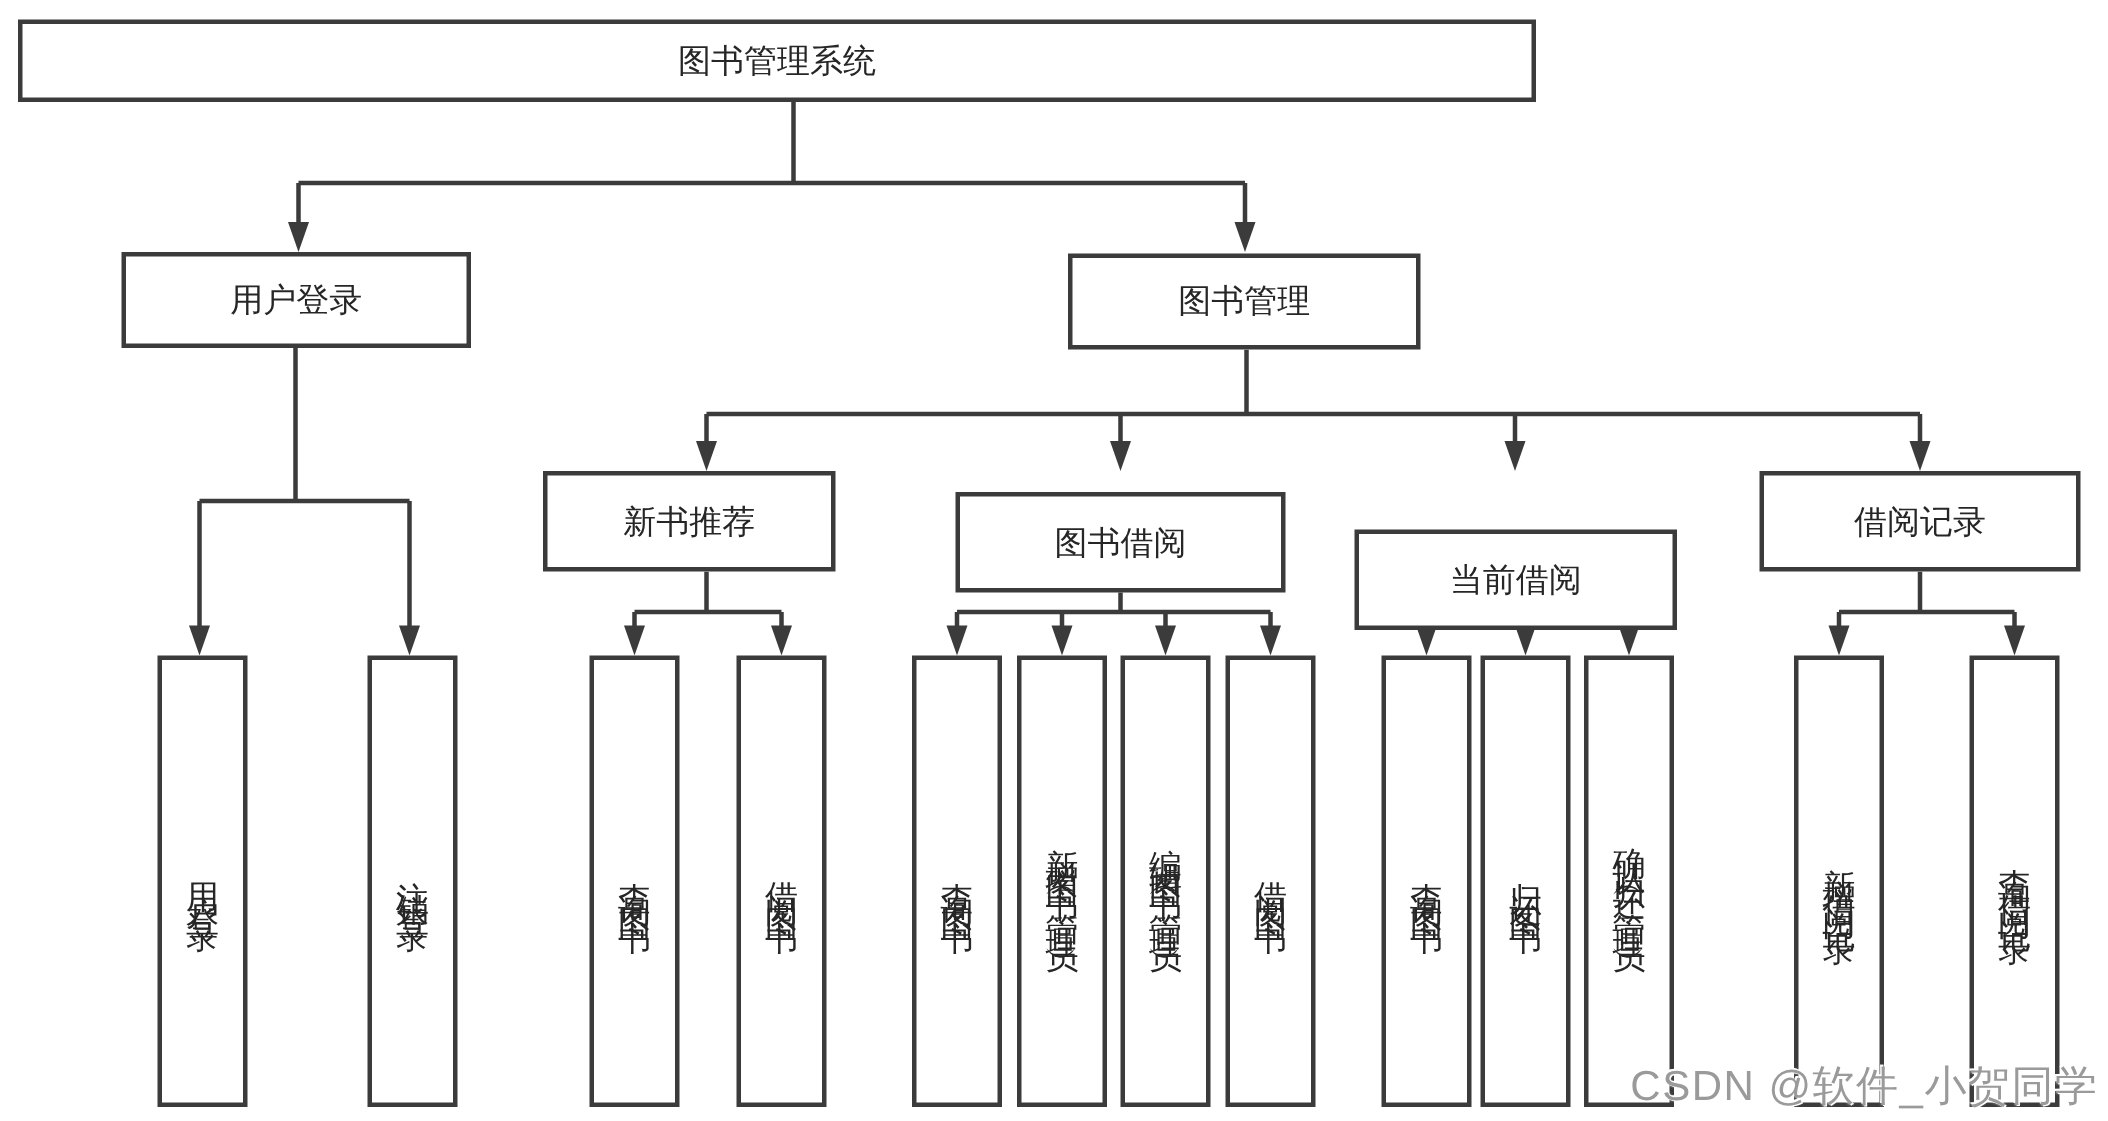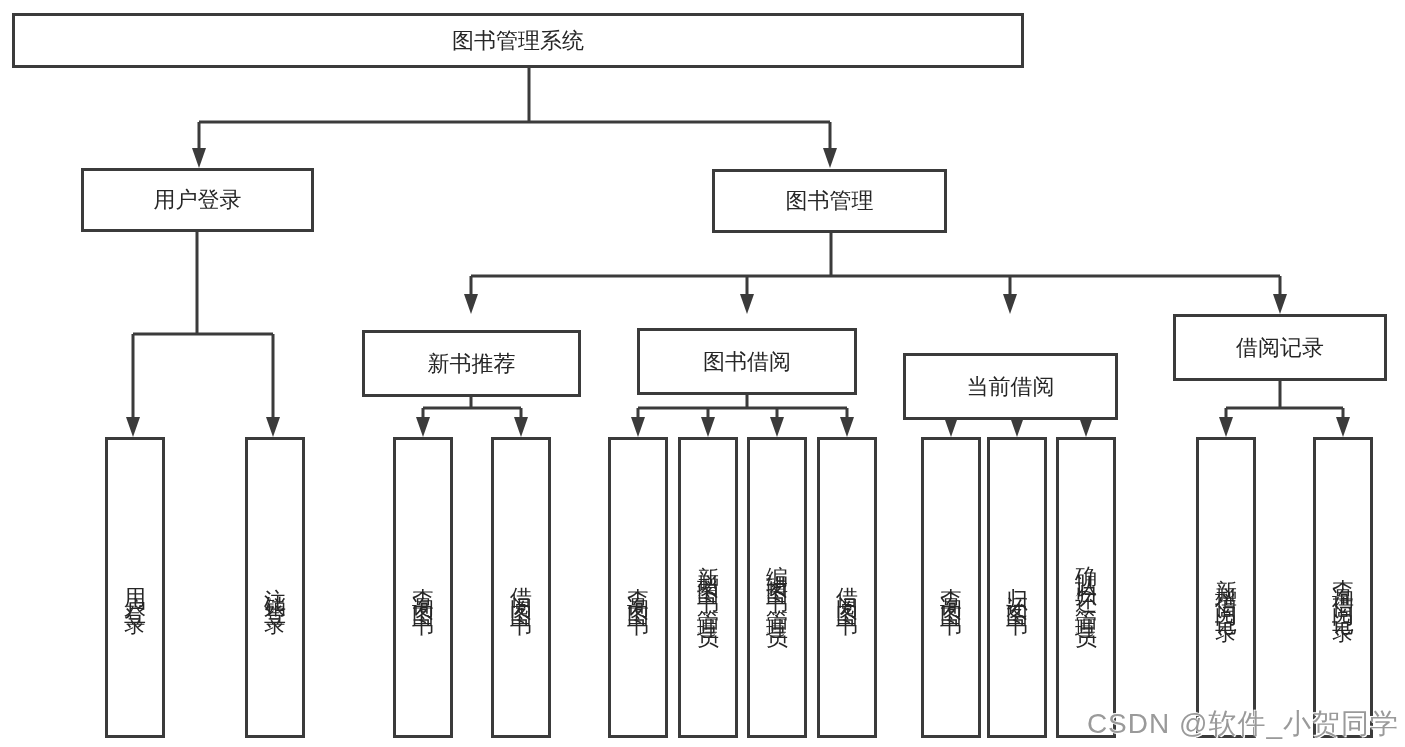--- a/index.html
+++ b/index.html
@@ -88,21 +88,21 @@
     <span>图书管理系统</span>
   </div>
 
   <div class="node" style="left:81px; top:168px; width:233px; height:64px;">
     <span>用户登录</span>
   </div>
   <div class="node" style="left:712px; top:169px; width:235px; height:64px;">
     <span>图书管理</span>
   </div>
 
-  <div class="node" style="left:362px; top:314px; width:219px; height:67px;margin-top:16px;">
+  <div class="node" style="left:362px; top:314px; width:195px; height:67px;">
     <span>新书推荐</span>
   </div>
   <div class="node" style="left:637px; top:314px; width:220px; height:67px;margin-top:14px;">
     <span>图书借阅</span>
   </div>
   <div class="node" style="left:903px; top:314px; width:215px; height:67px;margin-top:39px;">
     <span>当前借阅</span>
   </div>
   <div class="node" style="left:1173px; top:314px; width:214px; height:67px;">
     <span>借阅记录</span>

